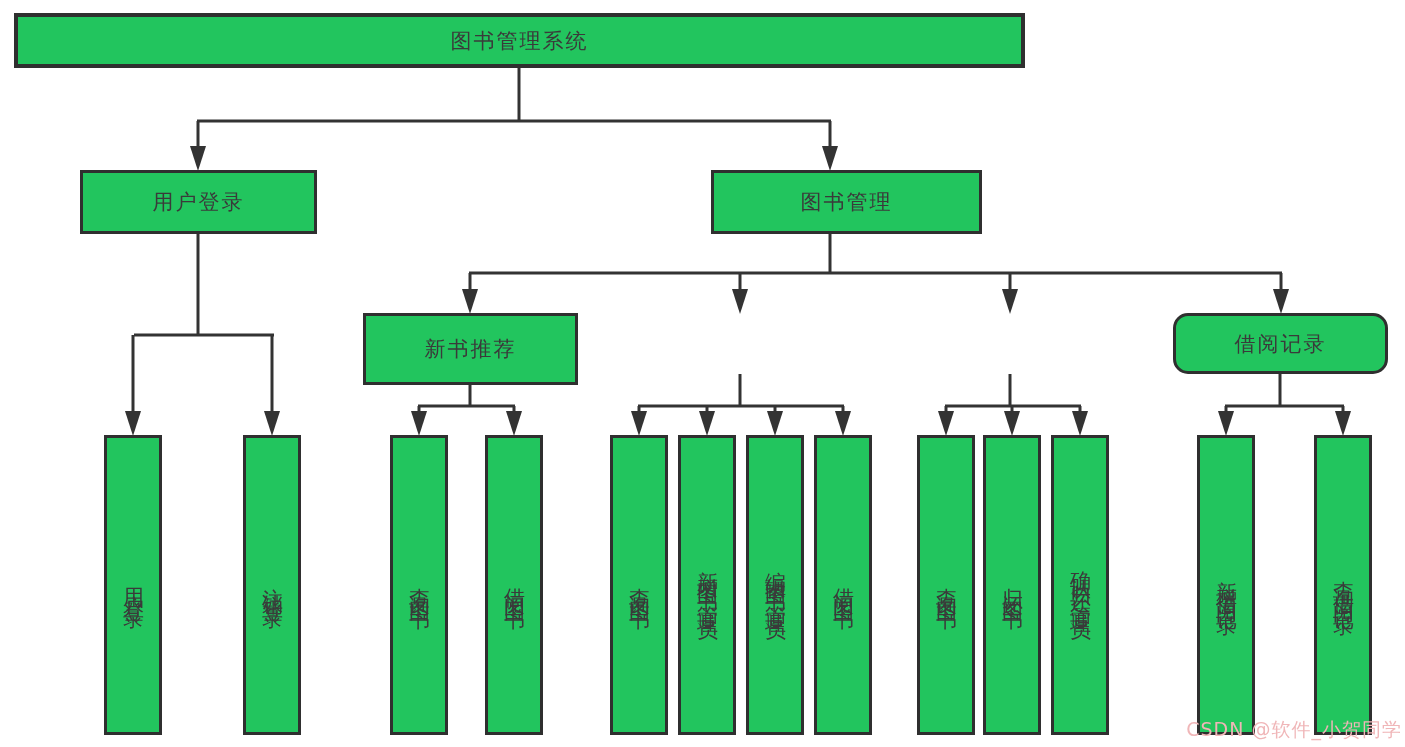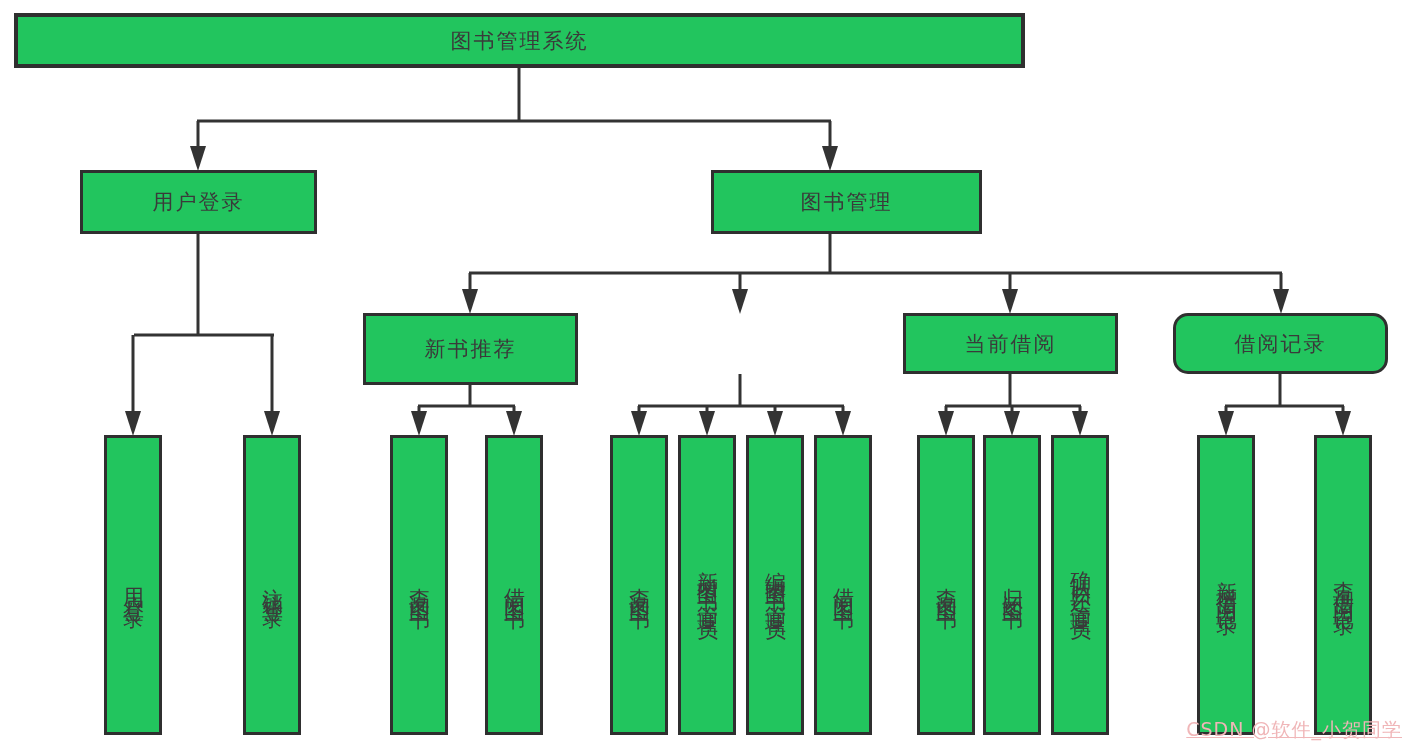--- a/index.html
+++ b/index.html
@@ -115,23 +115,20 @@
   <div class="box" style="left:80px;top:170px;width:237px;height:64px;">
     <span class="h-label">用户登录</span>
   </div>
   <div class="box" style="left:711px;top:170px;width:271px;height:64px;">
     <span class="h-label">图书管理</span>
   </div>
 
   <div class="box" style="left:363px;top:313px;width:215px;height:72px;">
     <span class="h-label">新书推荐</span>
   </div>
-  <div class="box" style="left:903px;top:313px;width:215px;height:61px;">
-    <span class="h-label">当前借阅</span>
-  </div>
   <div class="box" style="left:1173px;top:313px;width:215px;height:61px;border-radius:15px;">
     <span class="h-label">借阅记录</span>
   </div>
 
   <div class="box leaf" style="left:104px;top:435px;width:58px;height:300px;">
     <span class="v-label">用户登录</span>
   </div>
   <div class="box leaf" style="left:243px;top:435px;width:58px;height:300px;">
     <span class="v-label">注销登录</span>
   </div>
@@ -166,14 +163,14 @@
     <span class="v-label">确认归还（管理员）</span>
   </div>
 
   <div class="box leaf" style="left:1197px;top:435px;width:58px;height:300px;">
     <span class="v-label">新增借阅记录</span>
   </div>
   <div class="box leaf" style="left:1314px;top:435px;width:58px;height:300px;">
     <span class="v-label">查询借阅记录</span>
   </div>
 
-  <div id="watermark" style="color: rgb(240, 182, 184); text-decoration: underline;">CSDN @软件_小贺同学</div>
+  <div id="watermark" style="color: rgb(240, 182, 184);">CSDN @软件_小贺同学</div>
 </div>
 
 </body></html>

